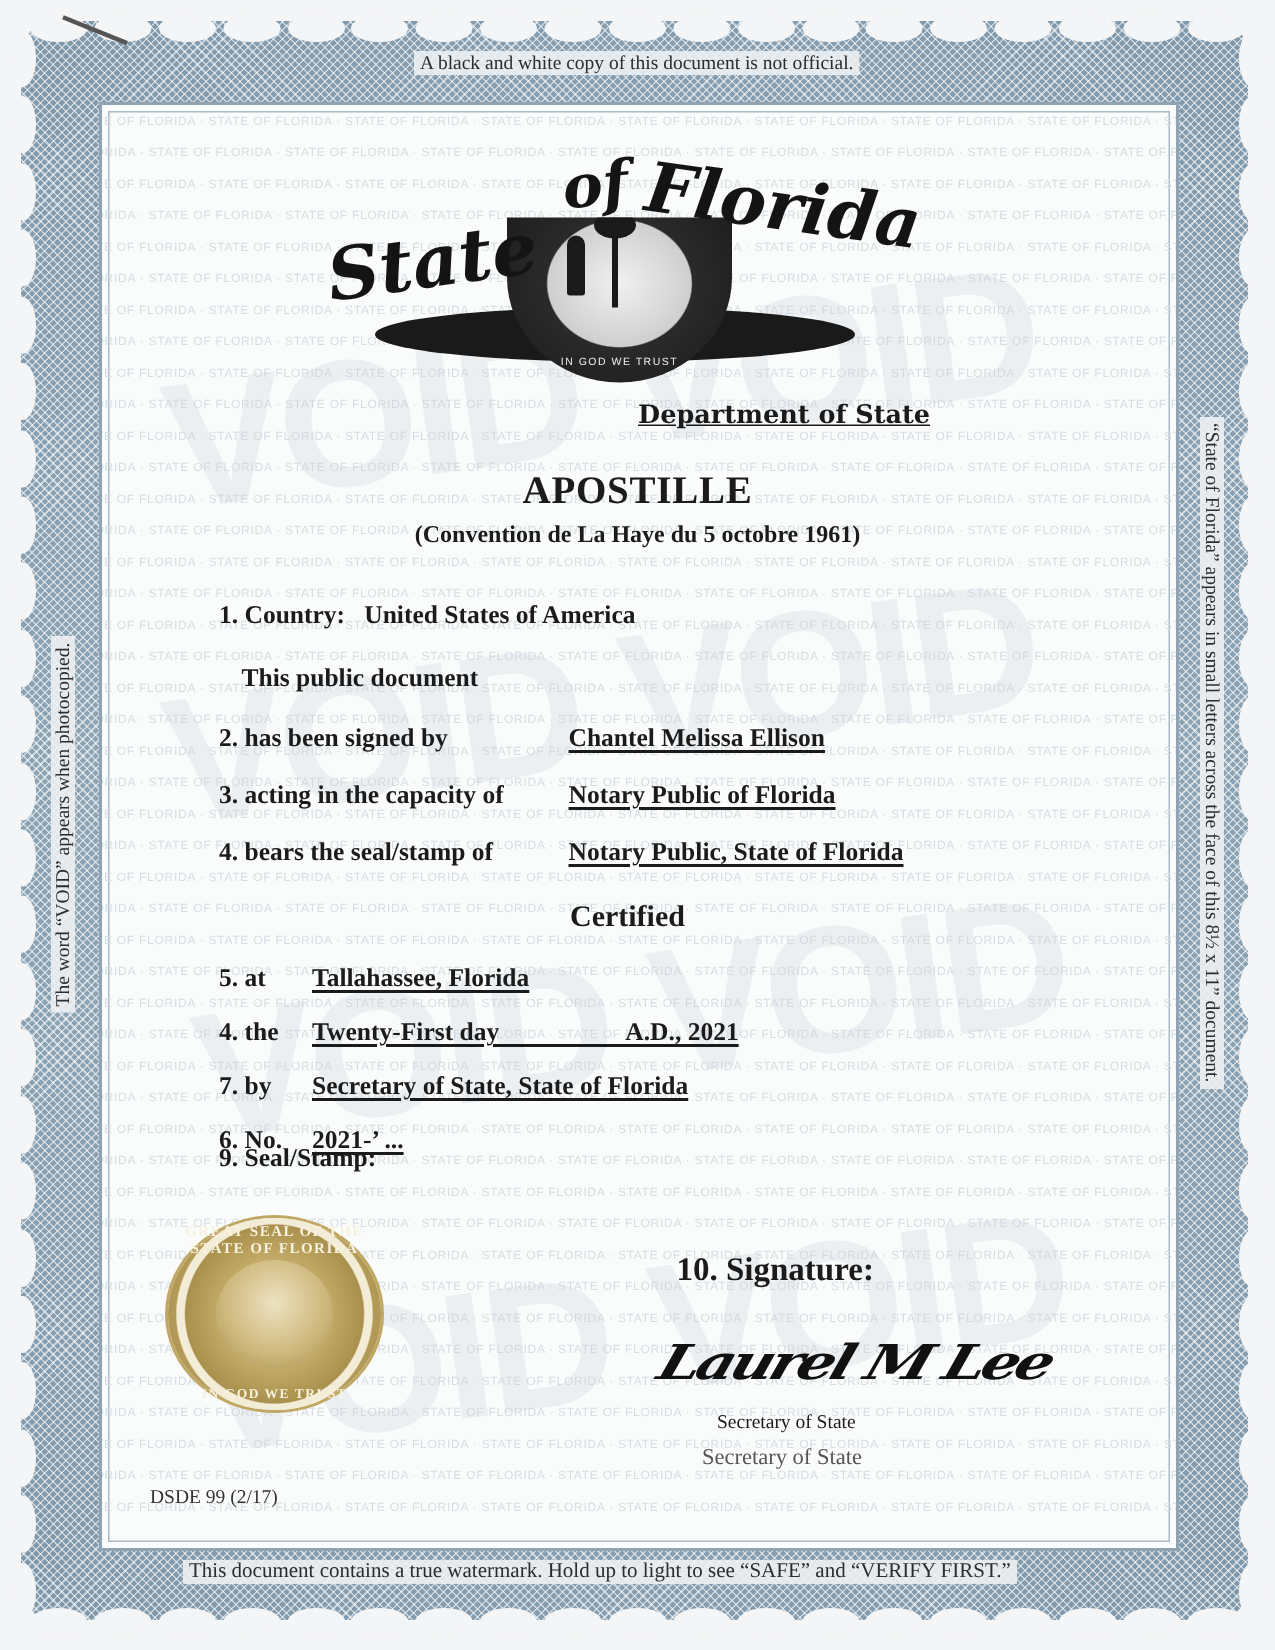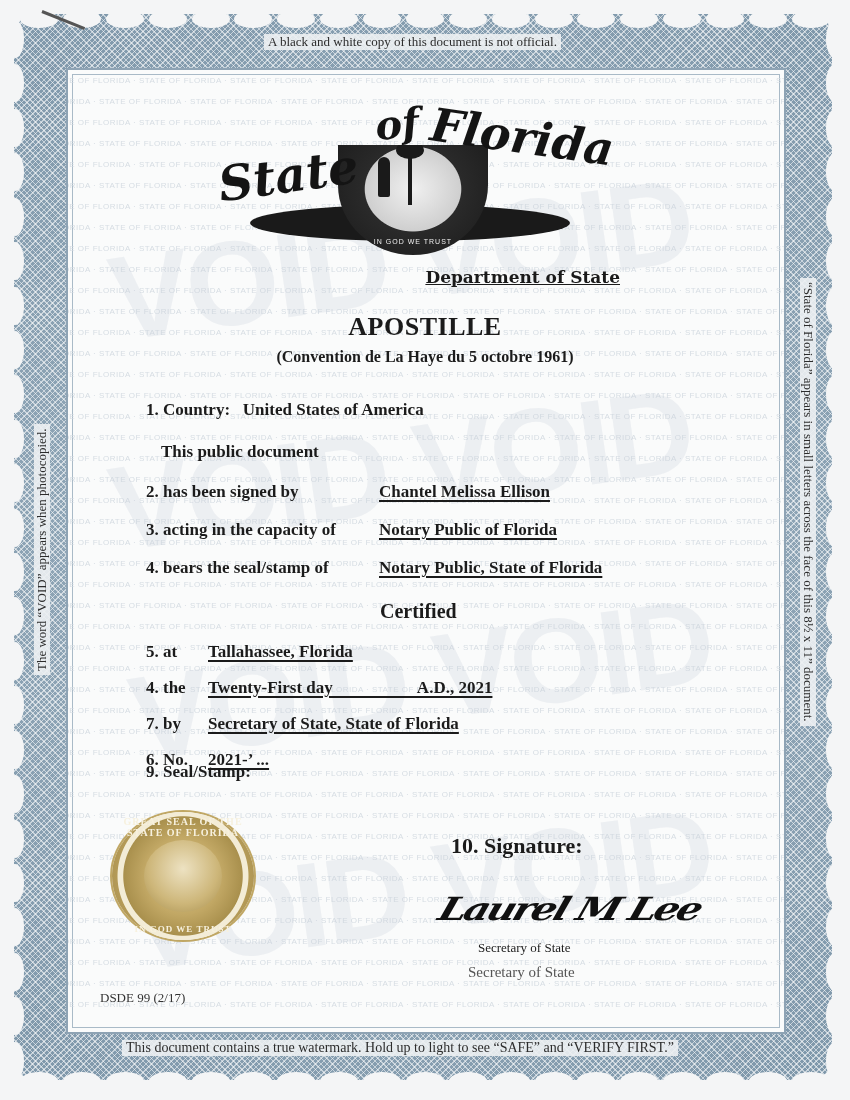--- a/index.html
+++ b/index.html
@@ -39,21 +39,21 @@
   }
   .wm-big {
     position: absolute; font-family: "Liberation Sans", sans-serif; font-weight: bold;
     font-size: 120px; color: rgba(200,210,218,0.28); letter-spacing: -4px;
     transform: rotate(-8deg); white-space: nowrap;
   }
   .border-text {
     position: absolute; font-size: 13px; color: #2c2c2c;
     background: rgba(236,239,242,0.9); padding: 0 4px; white-space: nowrap;
   }
-  .top-note { top: 34px; left: 264px; }
+  .top-note { top: 34px; left: 276px; }
   .bottom-note { top: 1040px; left: 122px; font-size: 14px; }
   .left-note { left: 34px; top: 540px; transform-origin: left top; transform: translate(0, 135px) rotate(-90deg); font-size: 13px; }
   .right-note { left: 816px; top: 278px; transform-origin: left top; transform: rotate(90deg); font-size: 13px; }
 
   
   .header {
     position: absolute; left: 200px; top: 95px; width: 420px; height: 200px;
   }
   .title-word {
     position: absolute; font-family: "DejaVu Serif", serif; font-weight: bold; color: #141414;

